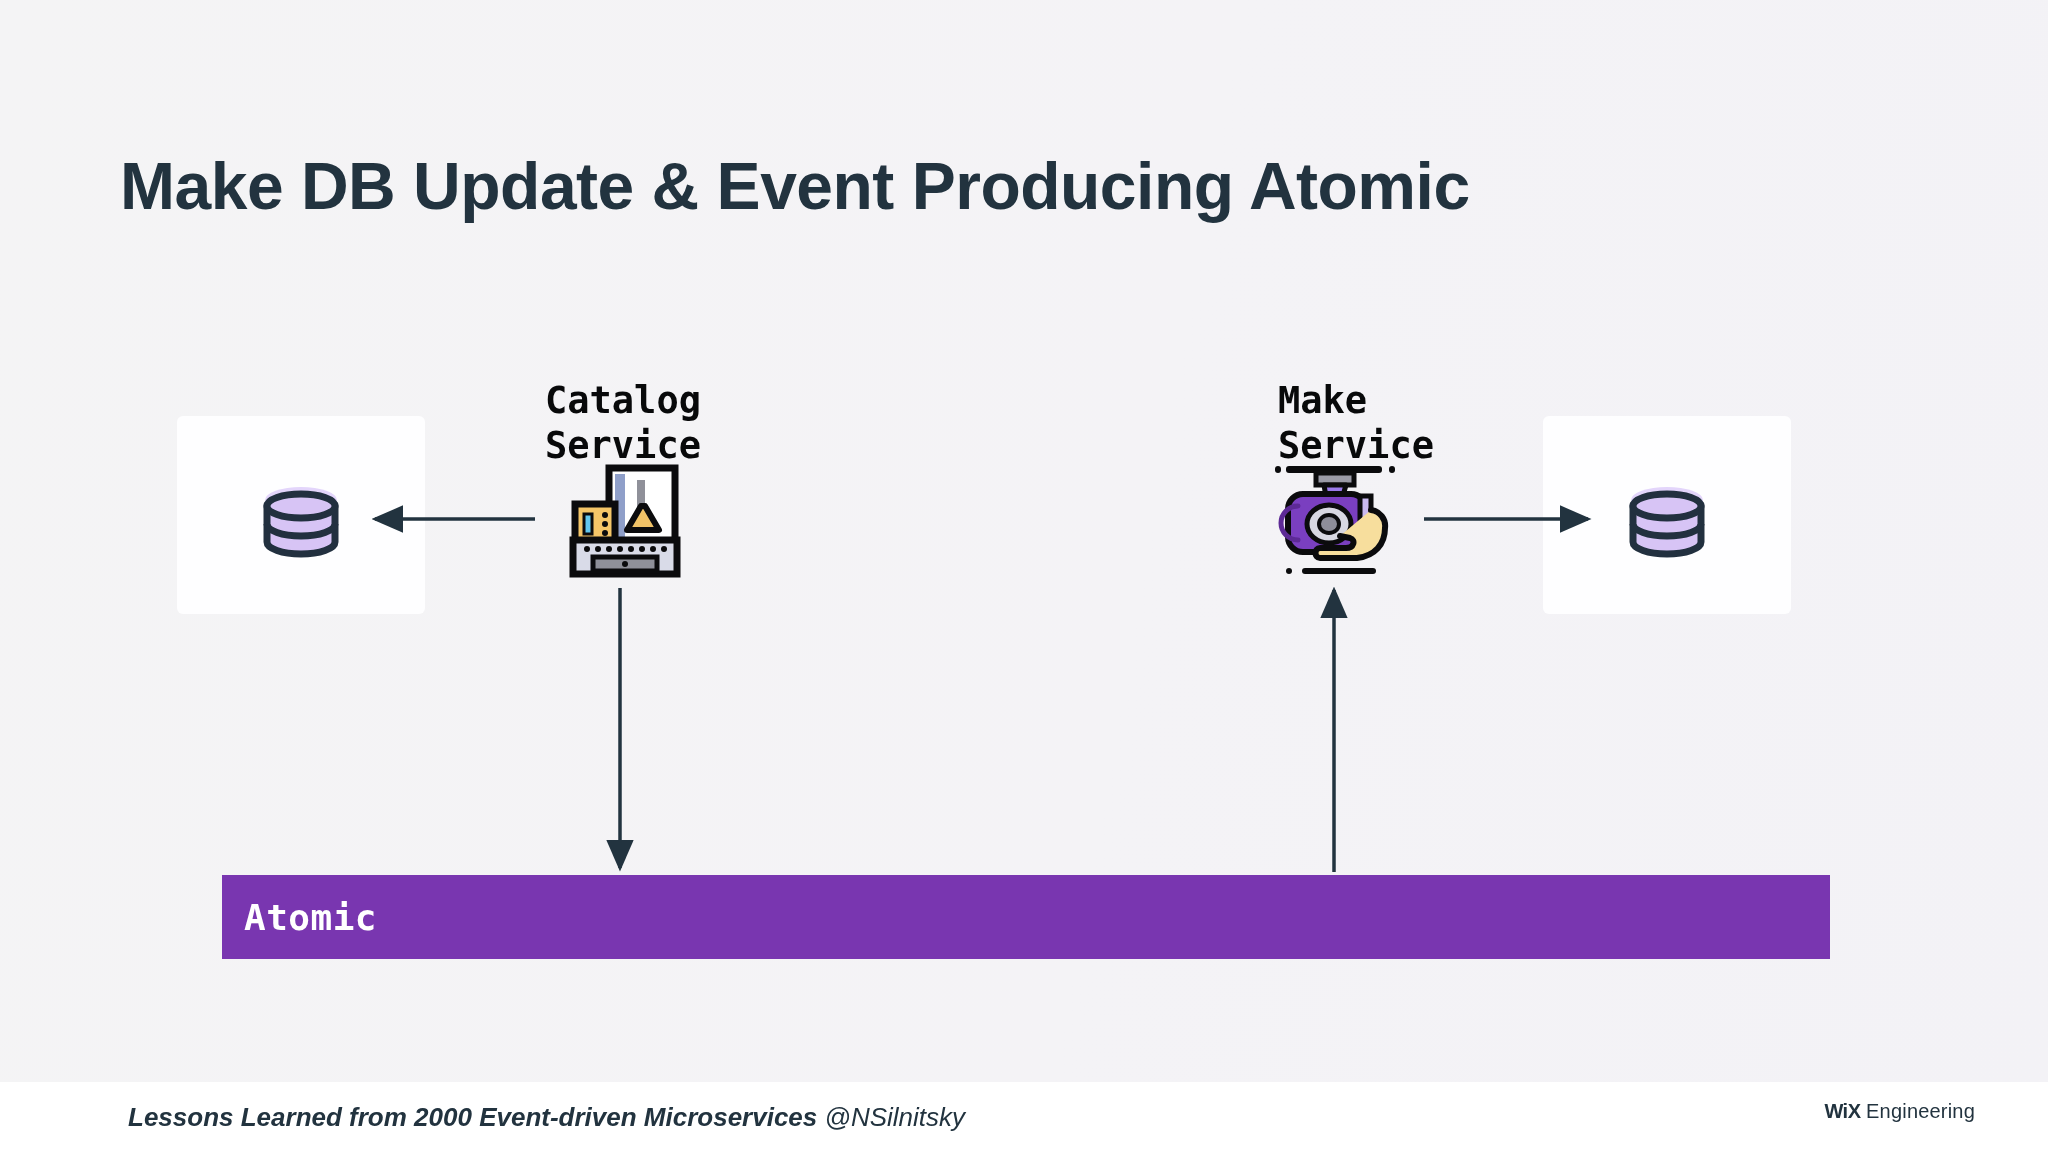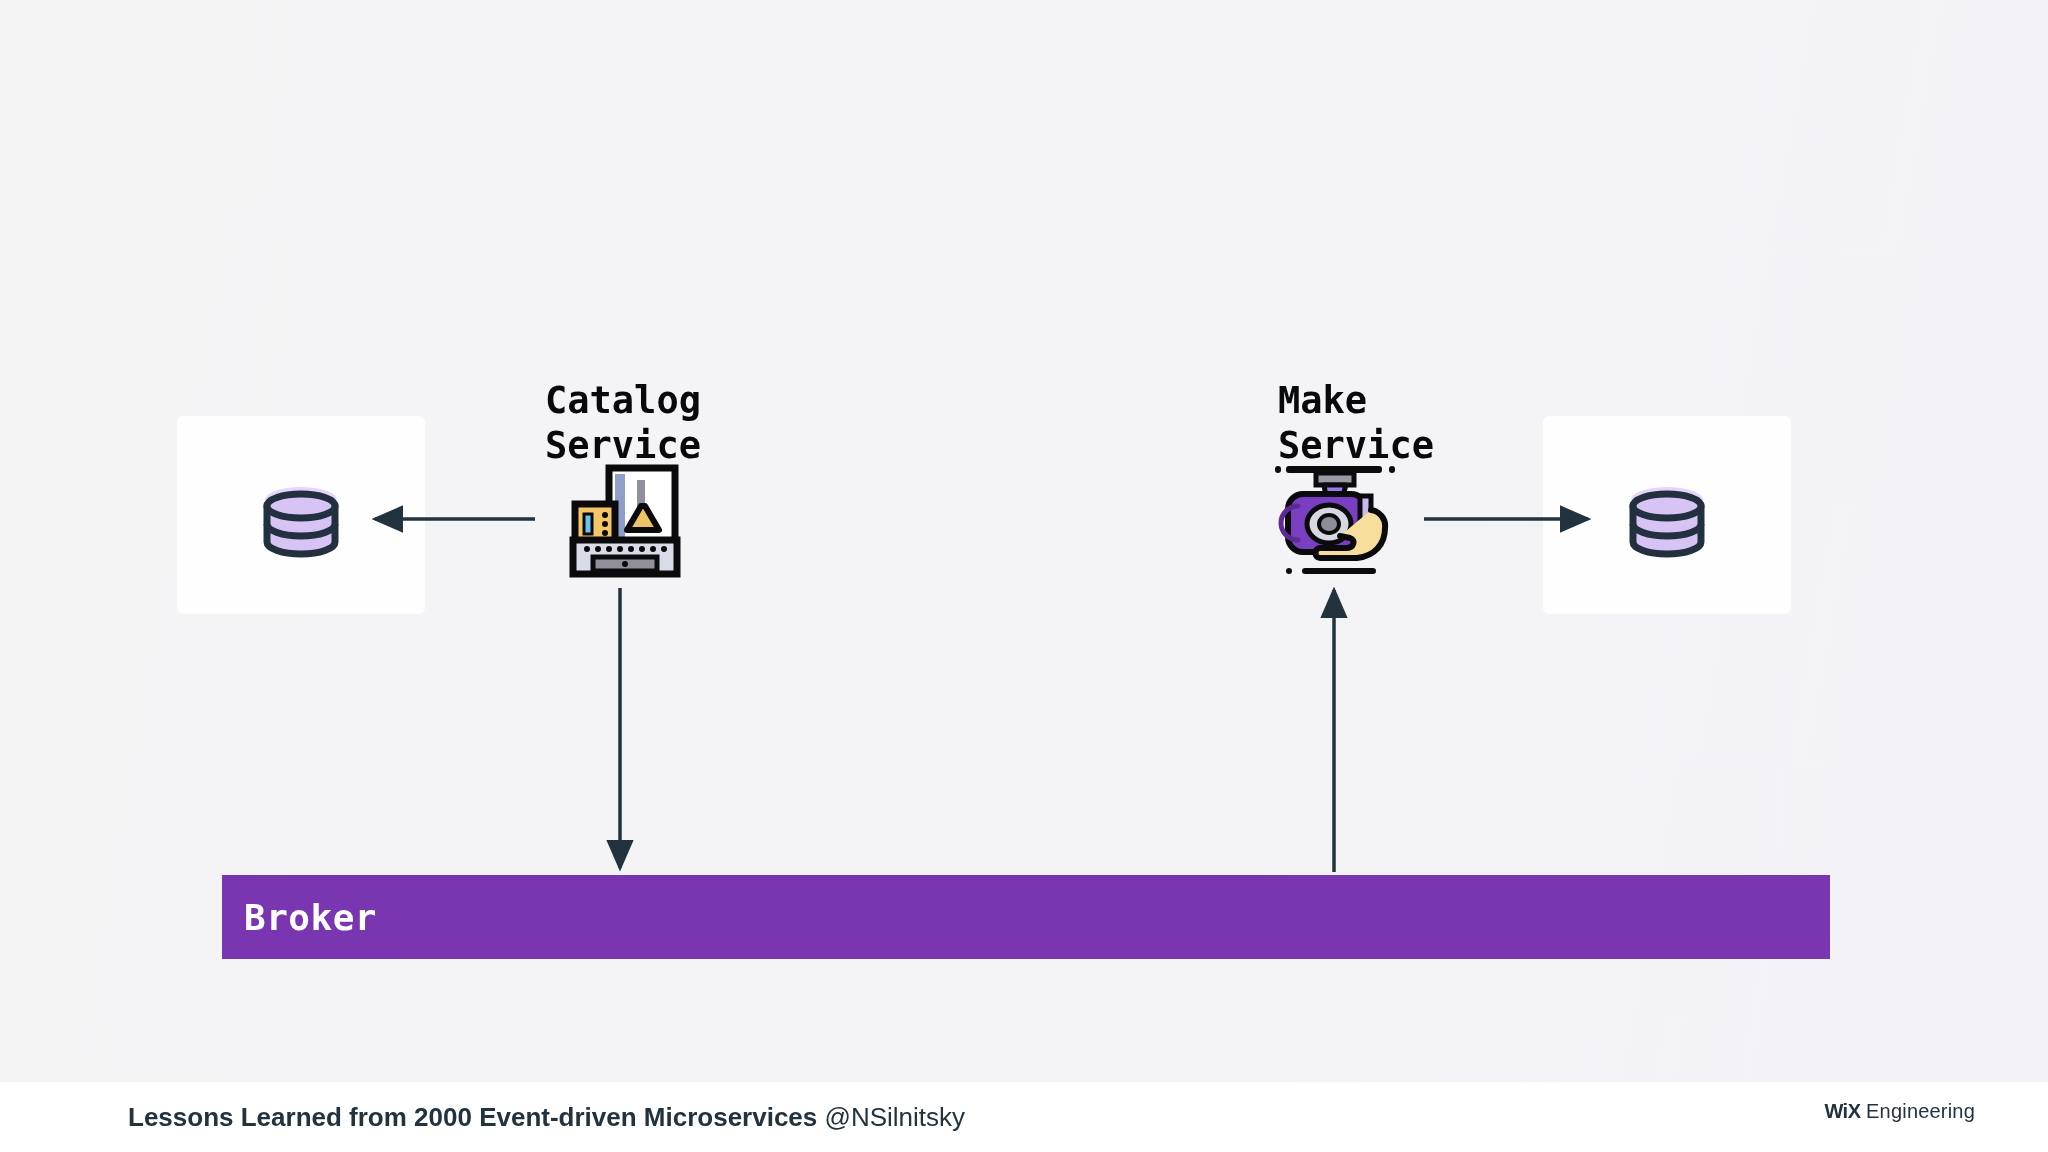--- a/index.html
+++ b/index.html
@@ -70,20 +70,21 @@
     position:absolute;
     left:0;top:1082px;width:2048px;height:70px;
     background:#ffffff;
   }
   .footer-text{
     position:absolute;
     left:128px; top:1102px;
     font-size:26px;
     color:#22333f;
     white-space:nowrap;
+    font-style:italic;
   }
   .footer-text b{font-weight:700;}
   .footer-text span.handle{font-weight:400;}
   .wix-logo{
     position:absolute;
     right:73px; top:1100px;
     white-space:nowrap;
     color:#22333f;
     font-size:20px;
   }
@@ -91,20 +92,21 @@
   .wix-logo .eng{font-weight:300;letter-spacing:0.2px;}
 
   
   .arrows{position:absolute;left:0;top:0;width:2048px;height:1152px;pointer-events:none;}
 </style>
 </head>
 <body>
 
 <div class="slide">
 
+  <div class="title">Make DB Update &amp; Event Producing Atomic</div>
 
   <div class="db-card" style="left:177px;top:416px;width:248px;height:198px;">
     <span class="db-icon" style="left:72px;top:62px;">
       <svg width="104" height="90" viewBox="0 0 104 90">
         <ellipse cx="52" cy="22" rx="36" ry="13" fill="#e3d5fb"></ellipse>
         <g fill="#d7c4f5" stroke="#22303f" stroke-width="7" stroke-linejoin="round">
           <path d="M18 28 v36 a34 12 0 0 0 68 0 v-36 z"></path>
           <ellipse cx="52" cy="28" rx="34" ry="12"></ellipse>
         </g>
         <path d="M18 46 a34 12 0 0 0 68 0" fill="none" stroke="#22303f" stroke-width="7"></path>
@@ -201,21 +203,21 @@
     <line x1="535" y1="519" x2="375" y2="519" stroke="#22333f" stroke-width="3.5" marker-end="url(#ahead)"></line>
 
     <line x1="620" y1="588" x2="620" y2="868" stroke="#22333f" stroke-width="3.5" marker-end="url(#ahead)"></line>
 
     <line x1="1424" y1="519" x2="1588" y2="519" stroke="#22333f" stroke-width="3.5" marker-end="url(#ahead)"></line>
 
     <line x1="1334" y1="872" x2="1334" y2="590" stroke="#22333f" stroke-width="3.5" marker-end="url(#ahead)"></line>
   </svg>
 
   <div class="broker">
-    <span class="broker-label">Broker</span>
+    <span class="broker-label">Atomic</span>
   </div>
 
   <div class="footer"></div>
   <div class="footer-text">
     <b>Lessons Learned from 2000 Event-driven Microservices</b><span>&nbsp;</span><span class="handle">@NSilnitsky</span>
   </div>
   <div class="wix-logo">
     <span class="wix">WiX</span><span>&nbsp;</span><span class="eng">Engineering</span>
   </div>
 

